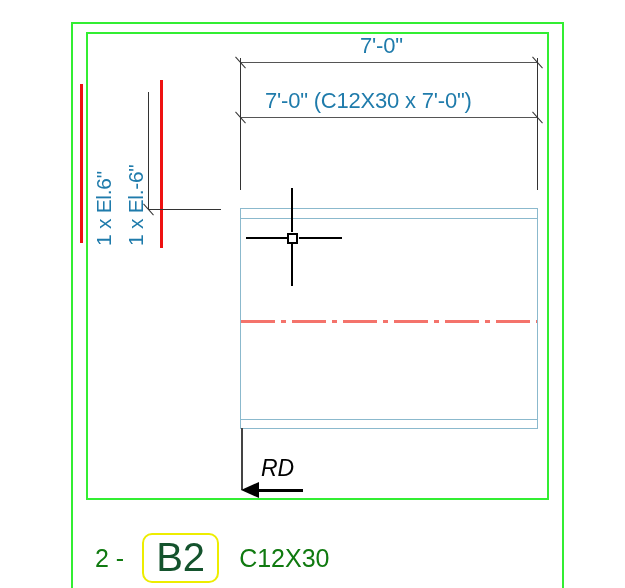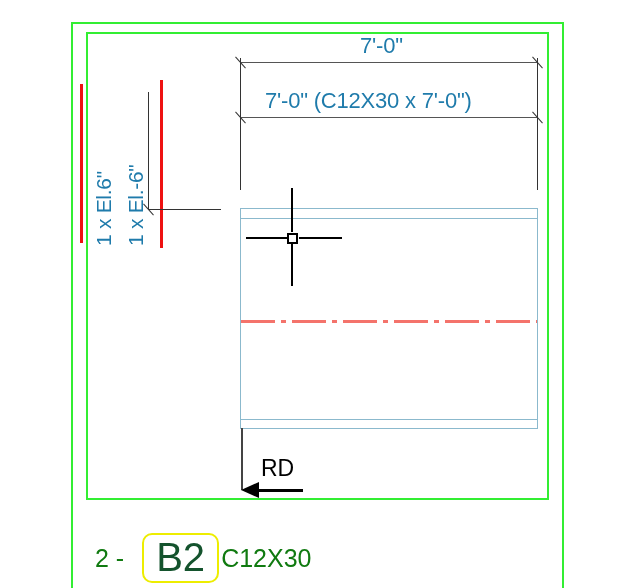--- a/index.html
+++ b/index.html
@@ -147,20 +147,21 @@
     background: #ffffff;
     box-sizing: border-box;
   }
 
   
   .rd-text {
     position: absolute;
     color: #000000;
     font-size: 23px;
     font-family: "Liberation Sans", sans-serif;
+    font-style: italic;
   }
   .rd-shaft {
     position: absolute;
     height: 3px;
     background: #000000;
   }
   .rd-head {
     position: absolute;
     width: 0;
     height: 0;
@@ -203,21 +204,21 @@
     color: #14532d;
     font-size: 40px;
     line-height: 42px;
     font-family: "Liberation Sans", sans-serif;
     -webkit-text-stroke: 0px;
   }
   .tag-profile {
     color: #107a10;
     font-size: 25px;
     font-family: "Liberation Sans", sans-serif;
-    margin-left: 2px;
+    margin-left: 20px;
     text-align: right;
   }
 </style>
 </head>
 <body>
 
 <div id="canvas">
 
   <div class="frame-outer"></div>
   <div class="frame-inner"></div>

